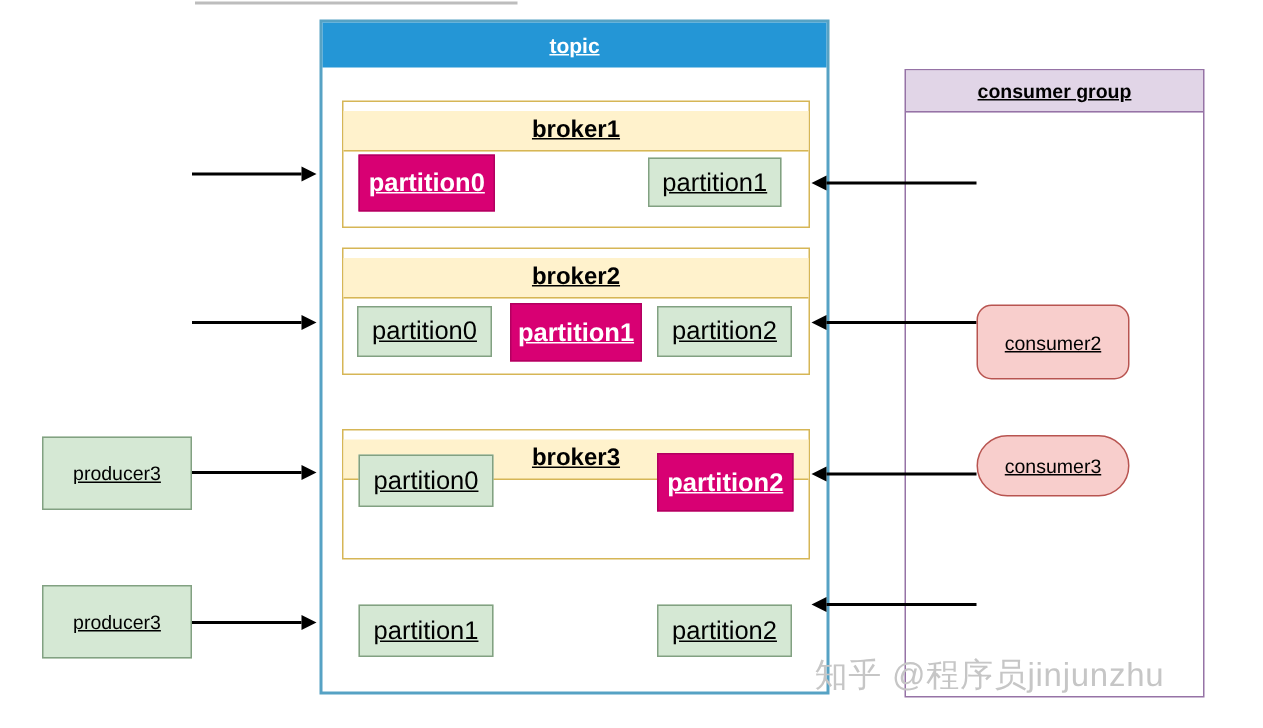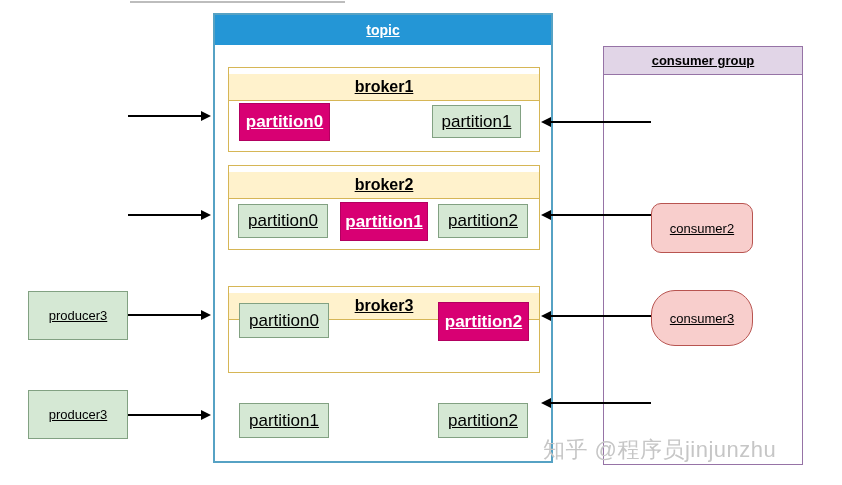--- a/index.html
+++ b/index.html
@@ -177,19 +177,19 @@
 
   <div class="head-left" style="left:541px; top:311px;"></div>
   <div class="arrow-line" style="left:551px; top:315px; width:100px;"></div>
 
   <div class="head-left" style="left:541px; top:398px;"></div>
   <div class="arrow-line" style="left:551px; top:402px; width:100px;"></div>
 
   <div class="abs center consumer" style="left:651px; top:190px; width:102px; height:50px;margin-top:13px;">
     <span>consumer2</span>
   </div>
-  <div class="abs center consumer" style="left:651px; top:290px; width:102px; height:56px;border-radius:24px;">
+  <div class="abs center consumer" style="left:651px; top:290px; width:102px; height:41px;border-radius:24px;">
     <span>consumer3</span>
   </div>
 
   <div class="watermark">知乎 @程序员jinjunzhu</div>
 
 </div>
 
 </body></html>

